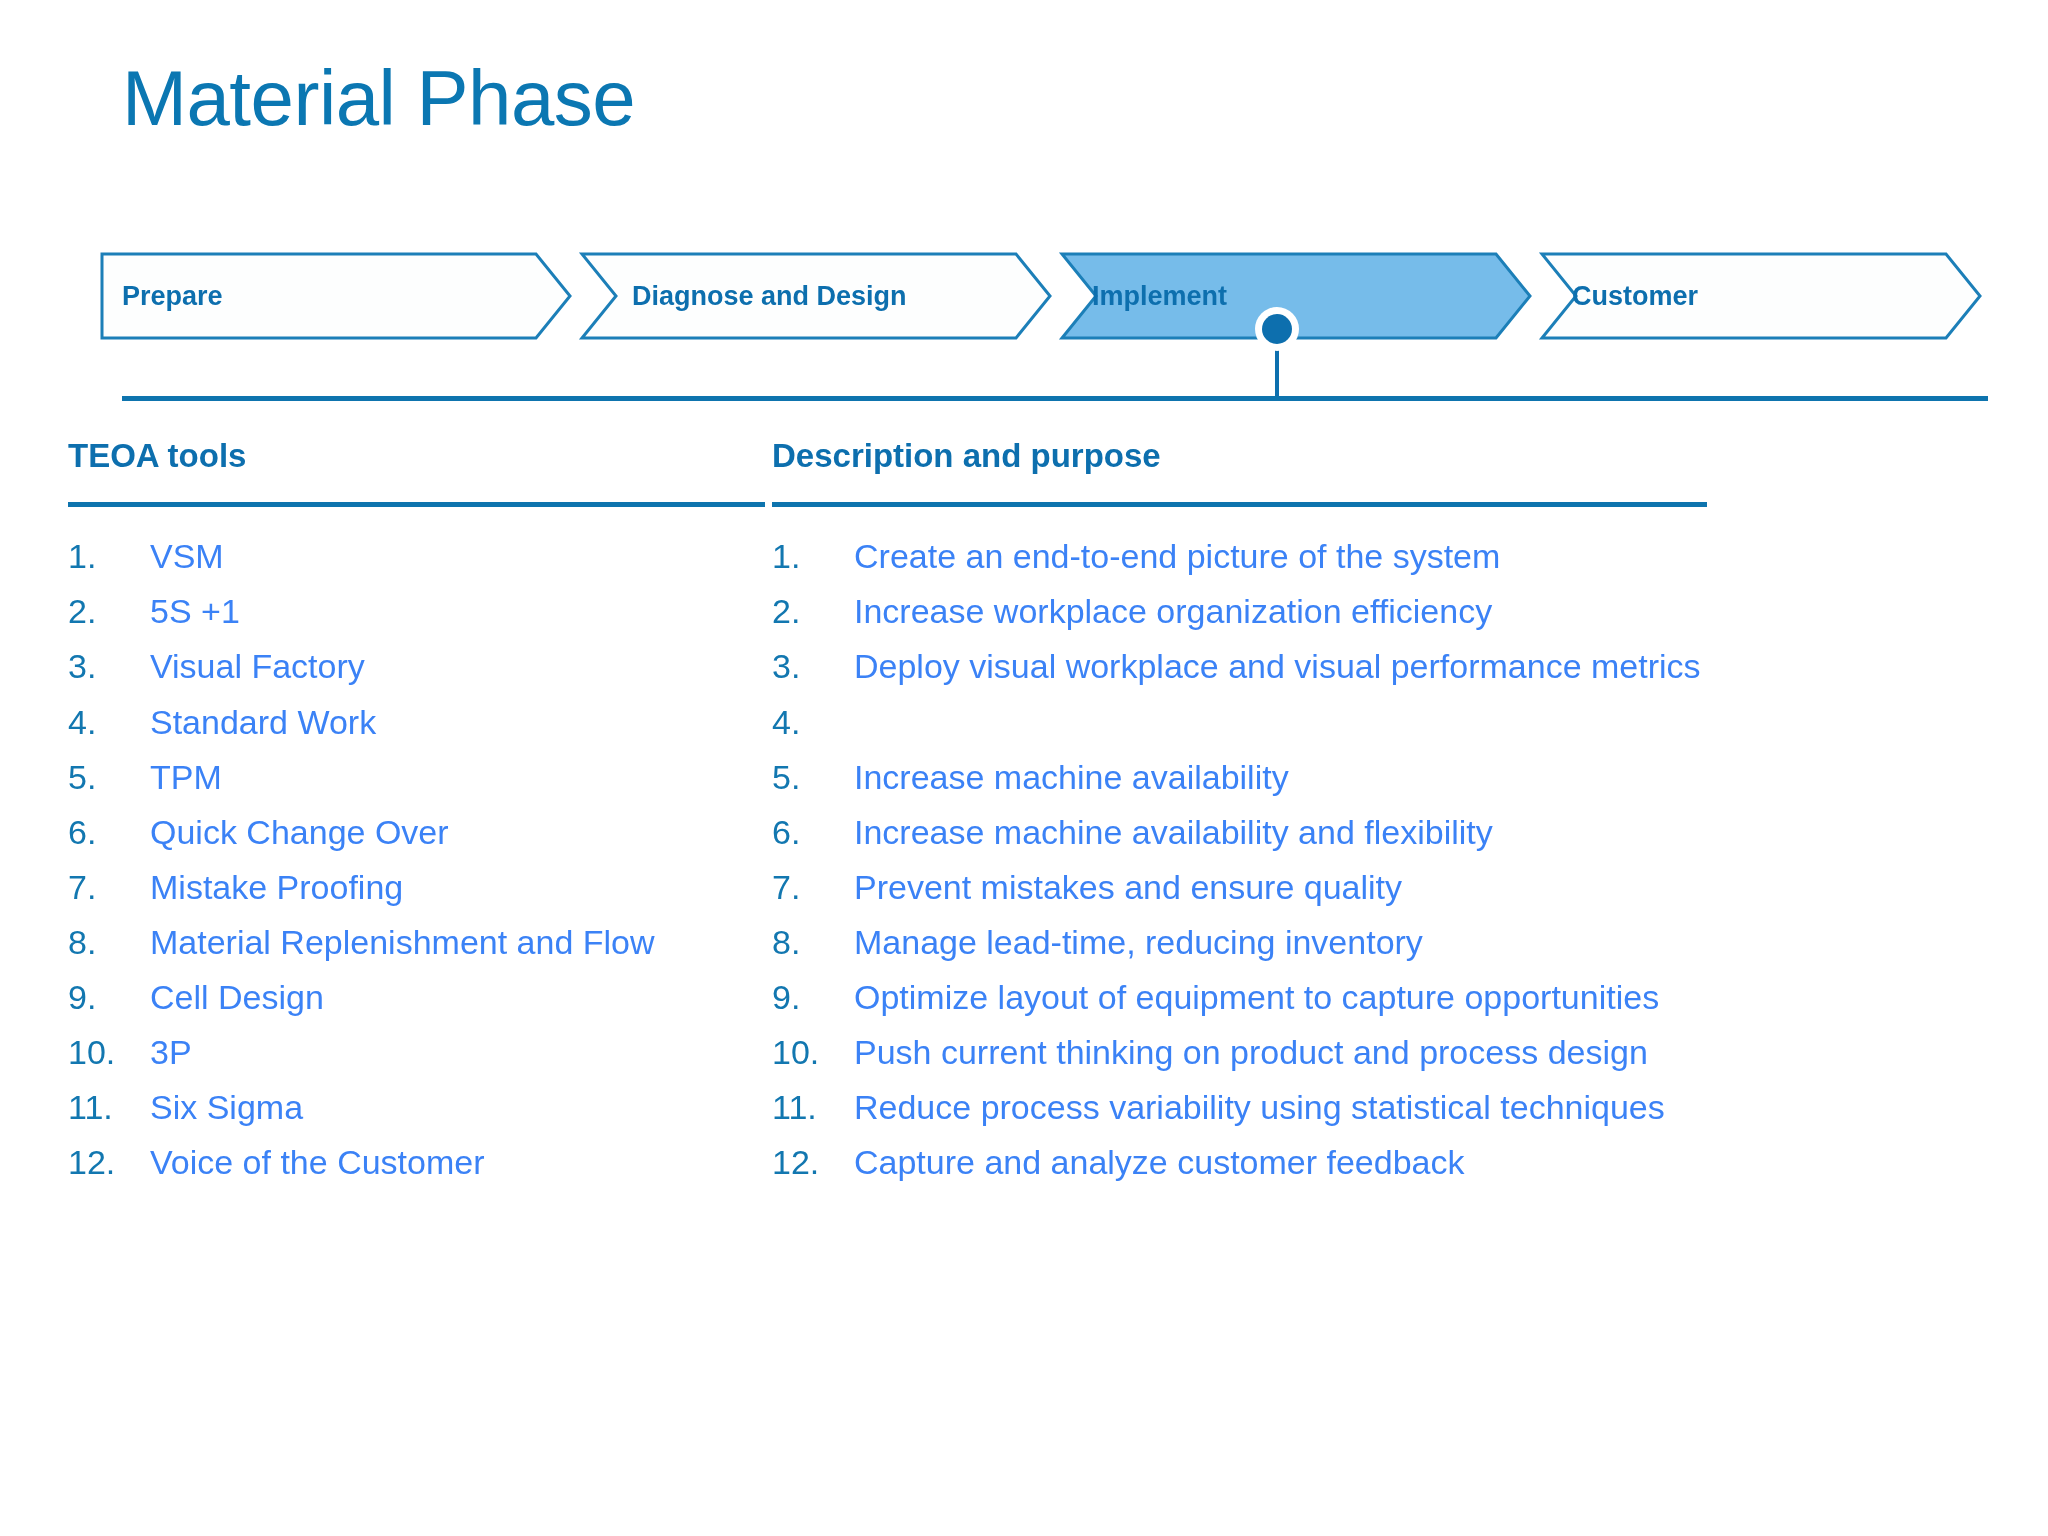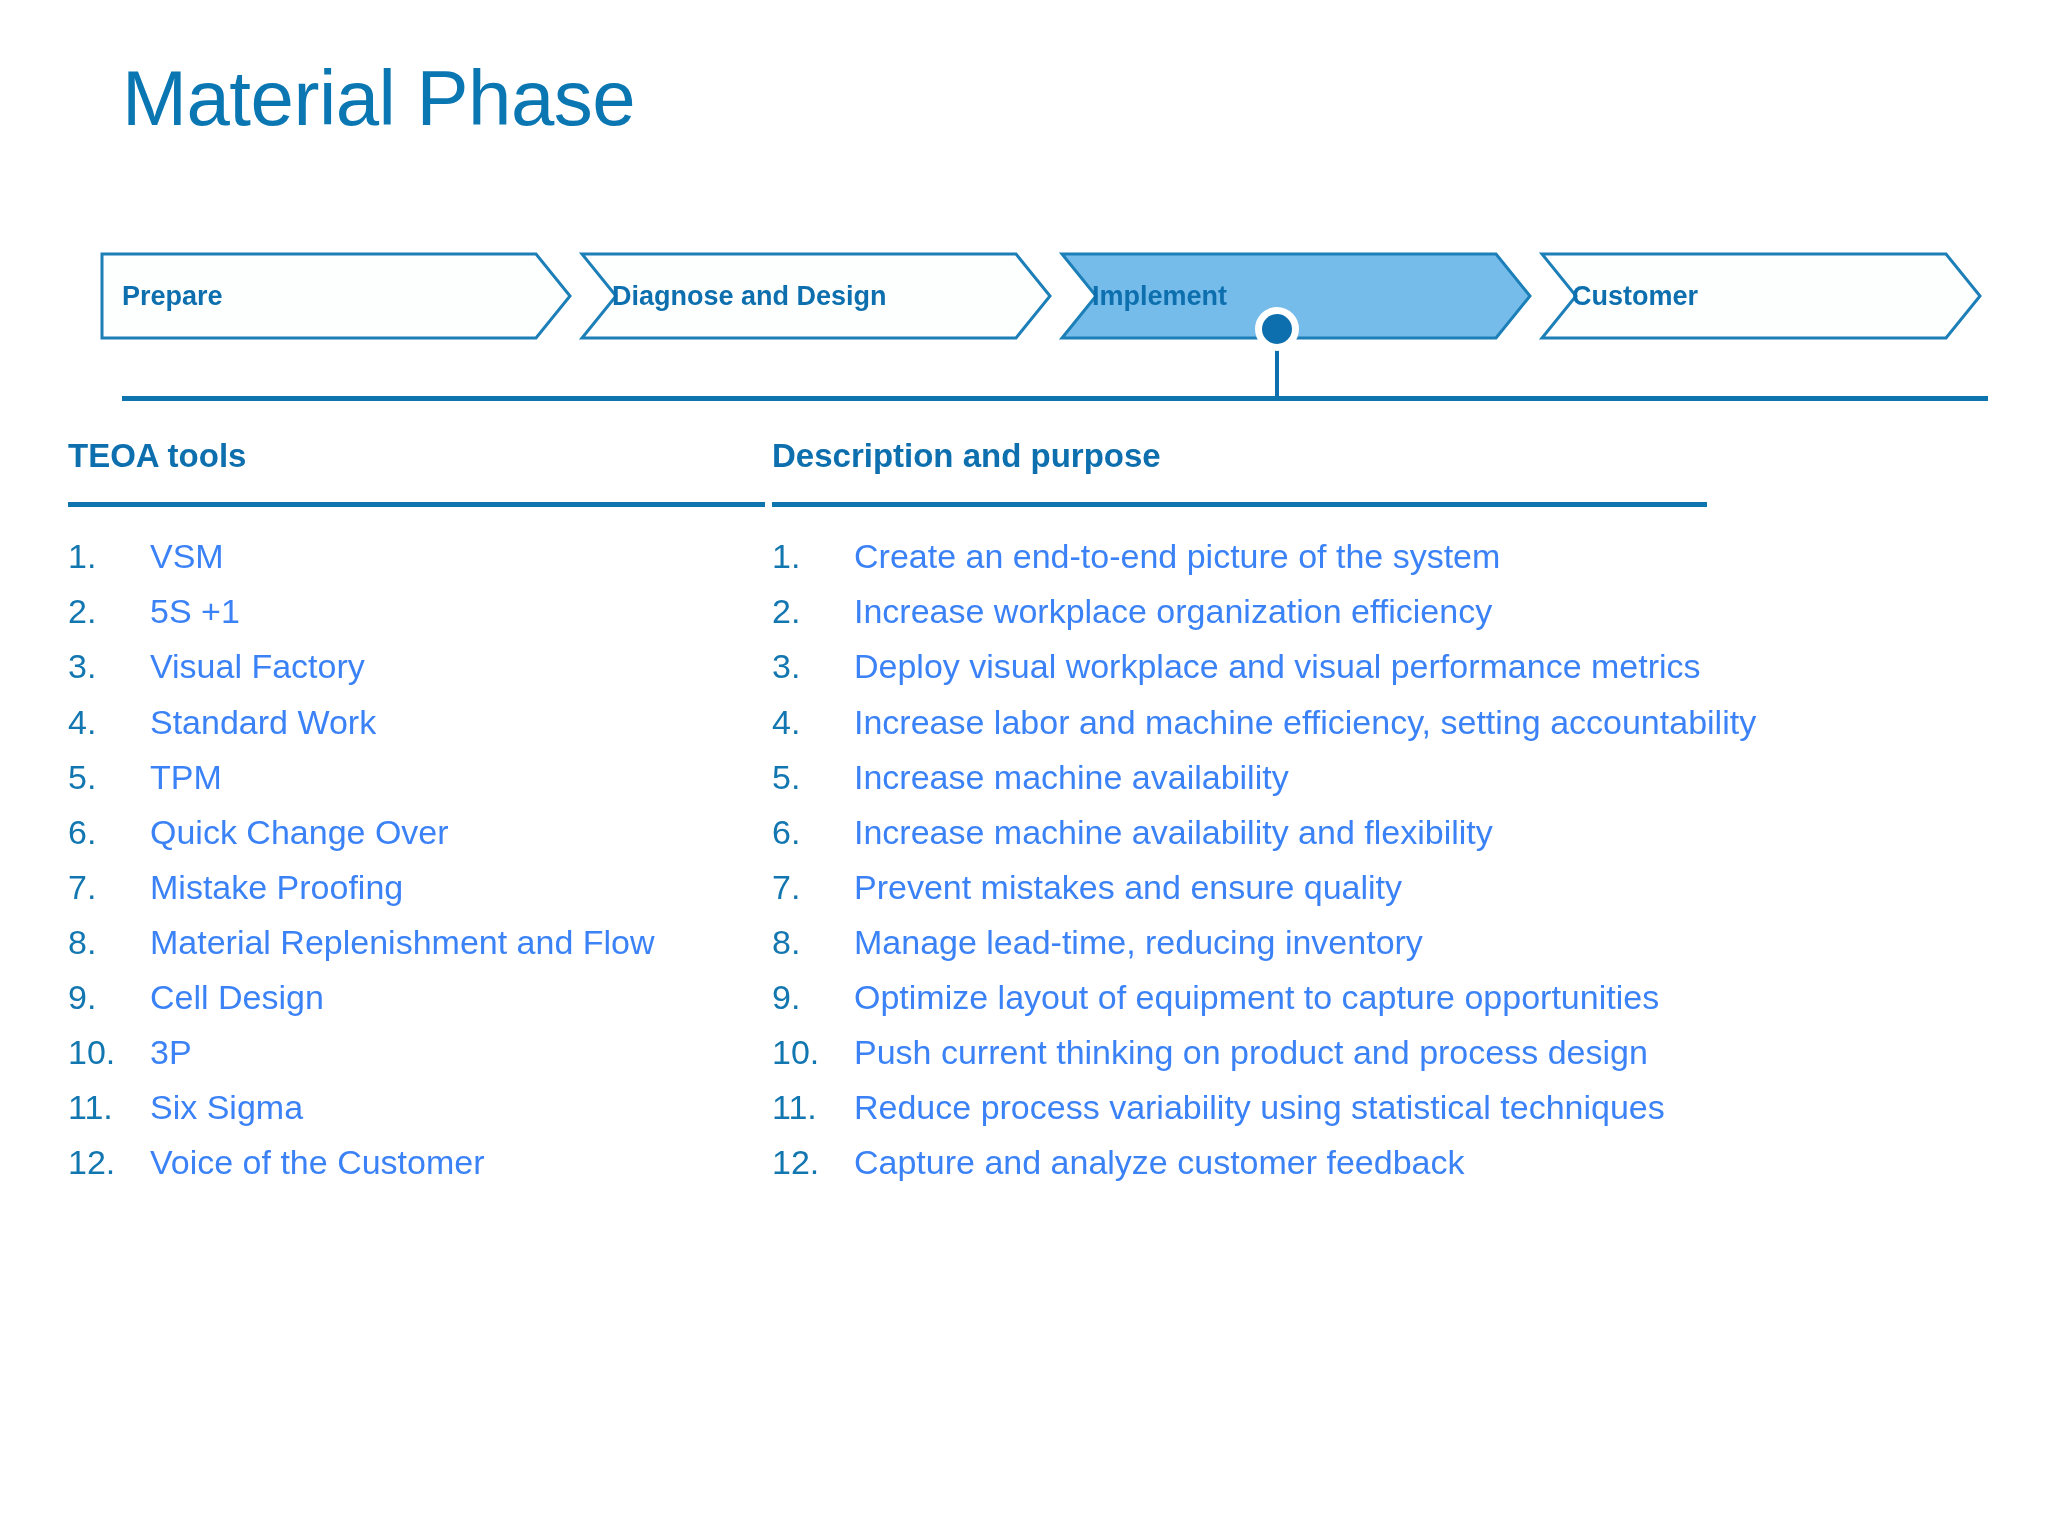--- a/index.html
+++ b/index.html
@@ -41,21 +41,21 @@
   .chev-label {
     position: absolute;
     font-size: 27px;
     font-weight: bold;
     color: #0D6FAE;
     white-space: nowrap;
     top: 50%;
     transform: translateY(-50%);
   }
   #chev-label-0 { left: 22px; }
-  #chev-label-1 { left: 512px; text-align: right; }
+  #chev-label-1 { left: 532px; text-align: right; }
   #chev-label-2 { left: 992px; }
   #chev-label-3 { left: 1472px; }
 
   
   #connector-dot {
     position: absolute;
     left: 1262px;
     top: 314px;
     width: 30px;
     height: 30px;
@@ -225,21 +225,20 @@
         <li>
           <span class="li-num">2.</span>
           <span class="li-text">Increase workplace organization efficiency</span>
         </li>
         <li>
           <span class="li-num">3.</span>
           <span class="li-text">Deploy visual workplace and visual performance metrics</span>
         </li>
         <li>
           <span class="li-num">4.</span>
-          <span class="li-text">Increase labor and machine efficiency, setting accountability</span>
         </li>
         <li>
           <span class="li-num">5.</span>
           <span class="li-text">Increase machine availability</span>
         </li>
         <li>
           <span class="li-num">6.</span>
           <span class="li-text">Increase machine availability and flexibility</span>
         </li>
         <li>

